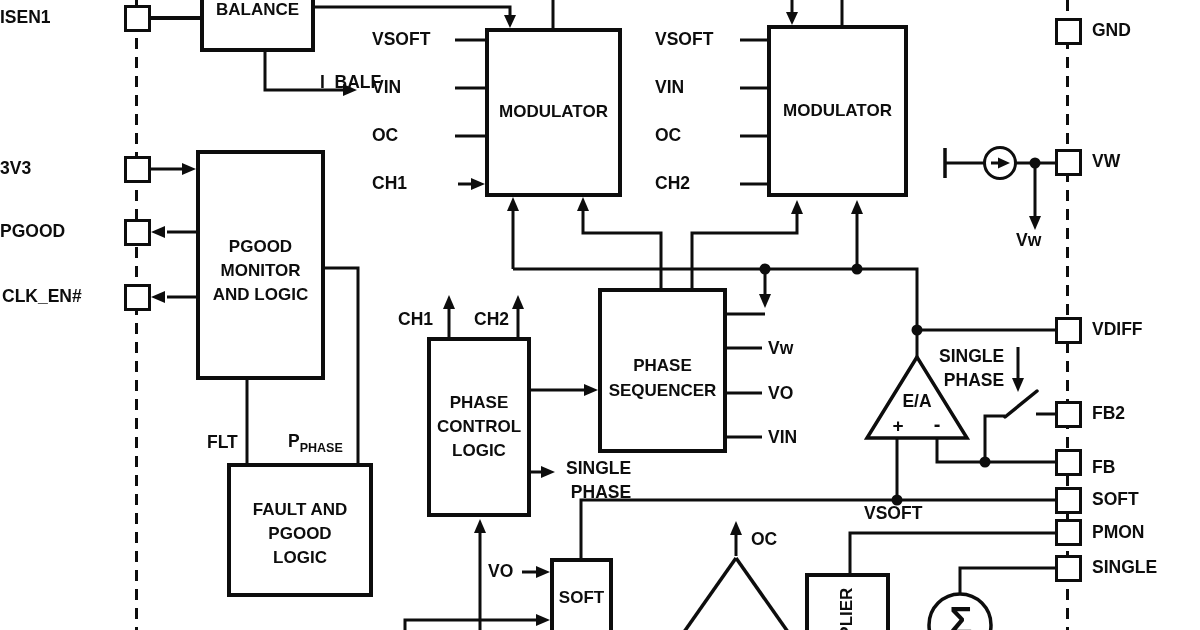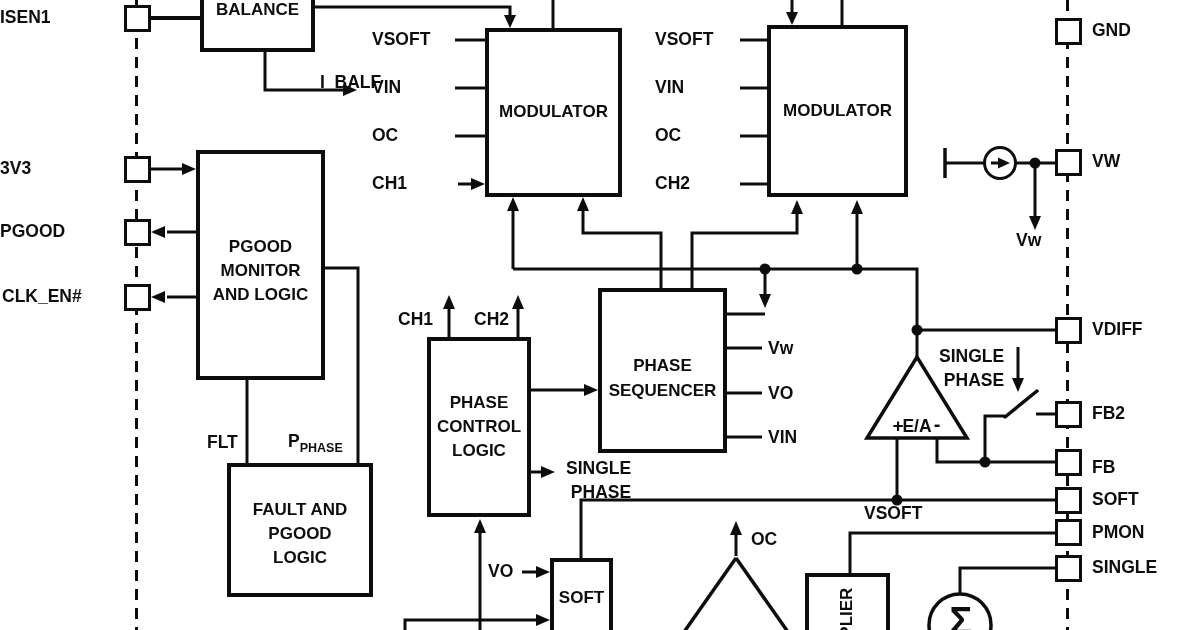--- a/index.html
+++ b/index.html
@@ -171,21 +171,21 @@
   <div class="blk" style="left:427px;top:337px;width:104px;height:180px;"><span>PHASE
 CONTROL
 LOGIC</span></div>
 
   <div class="blk topalign" style="left:550px;top:558px;width:63px;height:90px;padding-top:24px;"><span>SOFT</span></div>
 
   <div class="rotwrap">
     <span>MULTIPLIER</span>
   </div>
 
-  <div class="lbl" style="left:890px;top:393px;width:54px;text-align:center;margin-top:25px;">E/A</div>
+  <div class="lbl" style="left:890px;top:393px;width:54px;text-align:center;">E/A</div>
   <div class="lbl" style="left:889px;top:416px;width:18px;text-align:center;font-size:19px;">+</div>
   <div class="lbl" style="left:928px;top:414px;width:18px;text-align:center;font-size:20px;">-</div>
 
   <div class="sigma">Σ</div>
 
   <div class="pin" style="left:124px;top:5px;"></div>
   <div class="pin" style="left:124px;top:156px;"></div>
   <div class="pin" style="left:124px;top:219px;"></div>
   <div class="pin" style="left:124px;top:284px;"></div>
 

